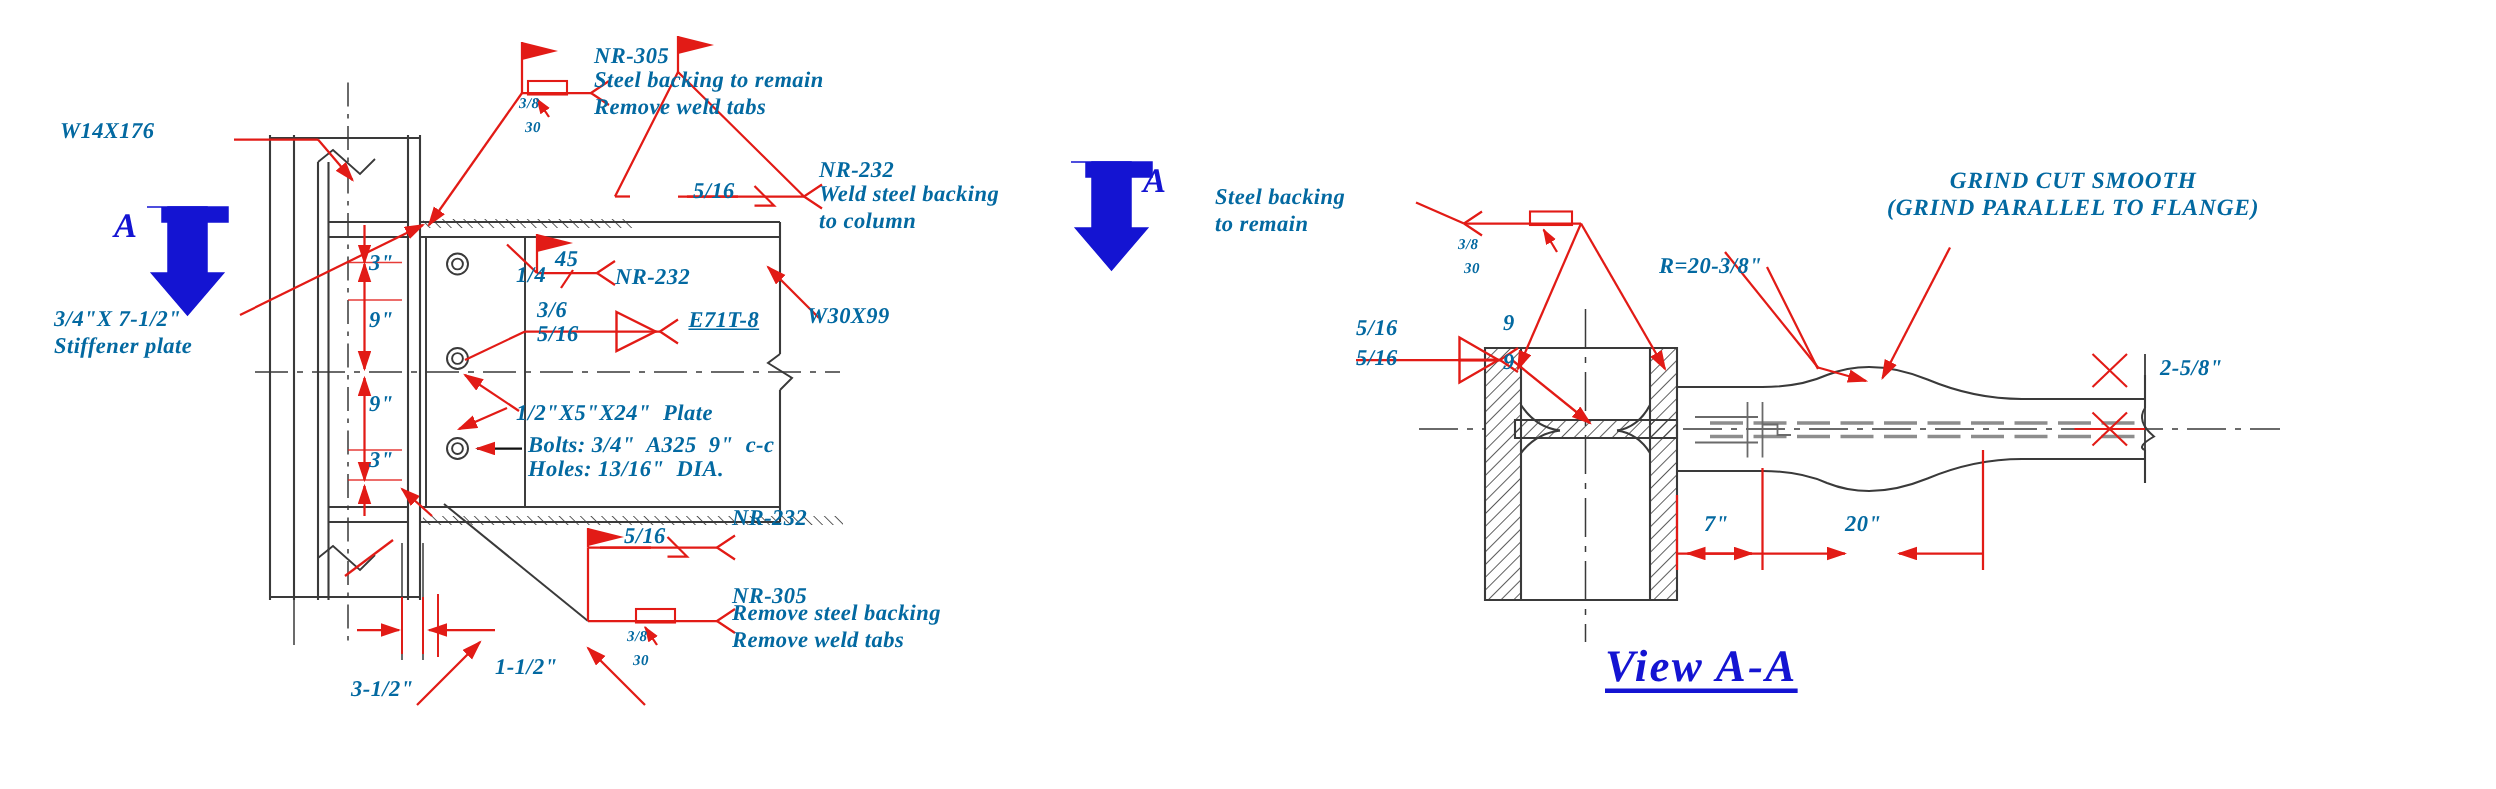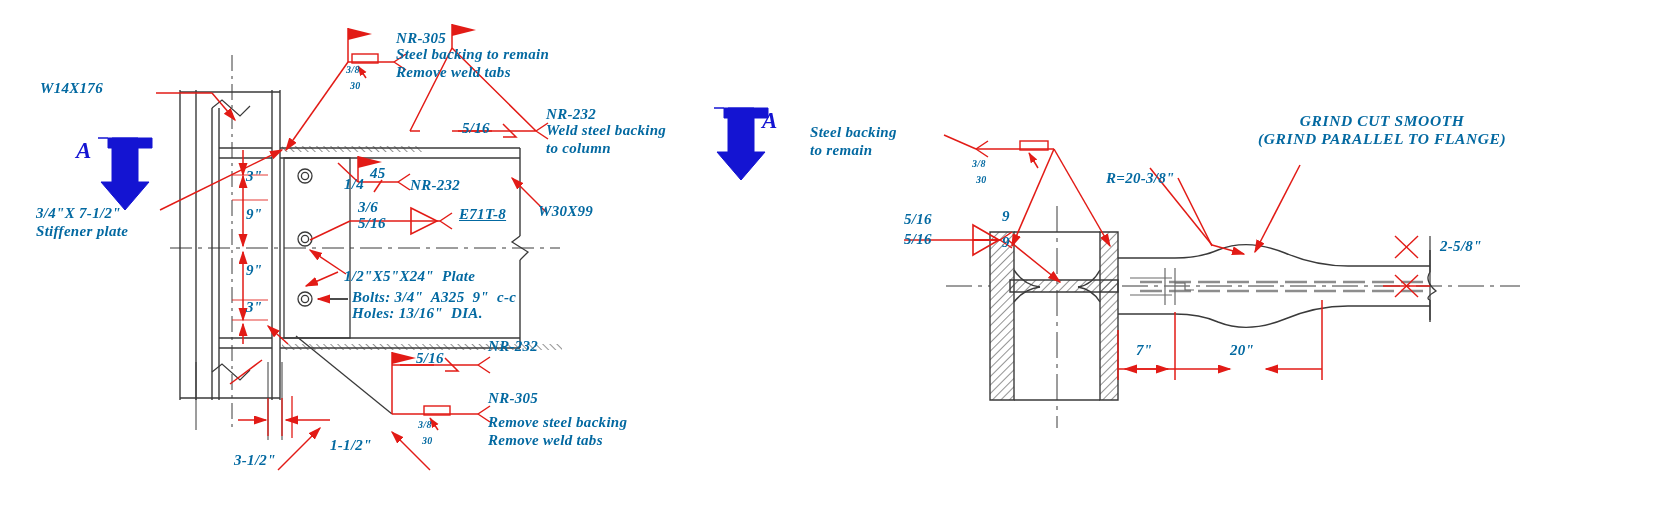--- a/index.html
+++ b/index.html
@@ -351,21 +351,21 @@
 
   <div class="note dim" style="left:246px; top:168px;">3"</div>
   <div class="note dim" style="left:246px; top:206px;">9"</div>
   <div class="note dim" style="left:246px; top:262px;">9"</div>
   <div class="note dim" style="left:246px; top:299px;">3"</div>
 
   <div class="note" style="left:488px; top:338px;">NR-232</div>
   <div class="note" style="left:416px; top:350px;">5/16</div>
 
   <div class="note" style="left:488px; top:390px;">NR-305</div>
-  <div class="note" style="left:488px; top:414px;">Remove steel backing
+  <div class="note" style="left:488px; top:401px;">Remove steel backing
 Remove weld tabs</div>
   <div class="note small" style="left:418px; top:419px;">3/8</div>
   <div class="note small" style="left:422px; top:435px;">30</div>
 
   <div class="note dim" style="left:234px; top:452px;">3-1/2"</div>
   <div class="note dim" style="left:330px; top:437px;">1-1/2"</div>
 
   <div class="blue secmark" style="left:762px; top:108px;">A</div>
 
   <div class="note" style="left:810px; top:124px;">Steel backing
@@ -382,14 +382,15 @@
   <div class="note" style="left:1106px; top:170px;">R=20-3/8"</div>
 
   <div class="note caps" style="left:1258px; top:112px;text-align:center;">GRIND CUT SMOOTH
 (GRIND PARALLEL TO FLANGE)</div>
 
   <div class="note dim" style="left:1440px; top:238px;">2-5/8"</div>
 
   <div class="note dim" style="left:1136px; top:342px;">7"</div>
   <div class="note dim" style="left:1230px; top:342px;">20"</div>
 
+  <div class="blue viewtitle" style="left:1070px; top:428px;">View A-A</div>
 
 </div>
 
 </body></html>

